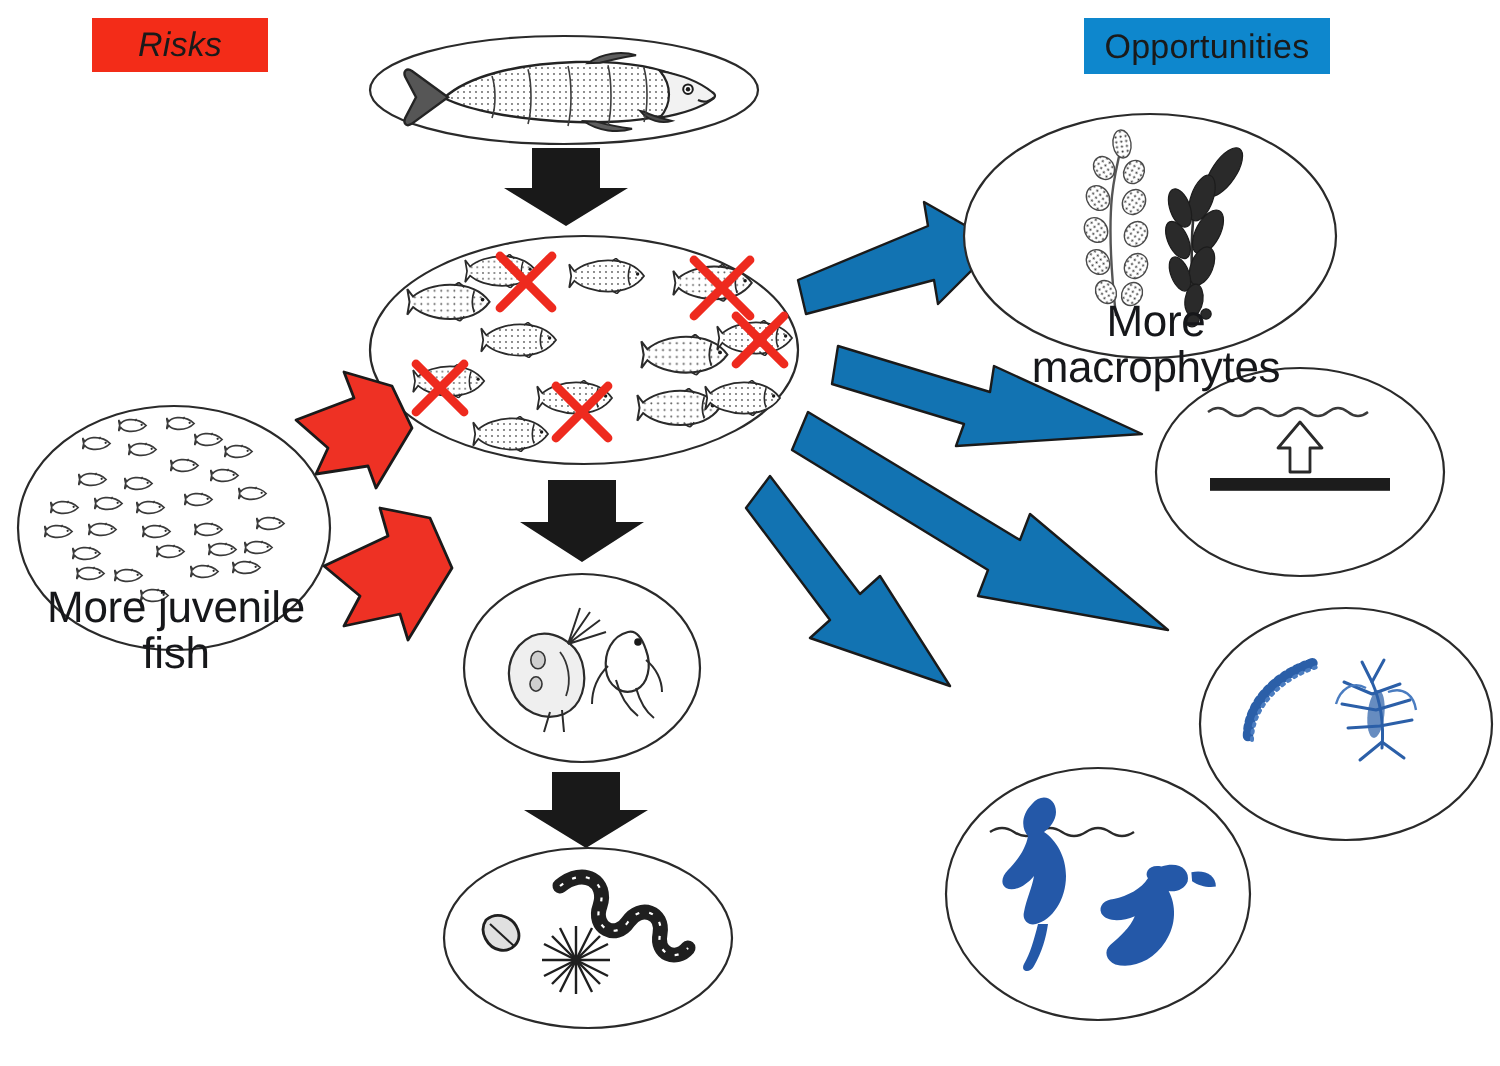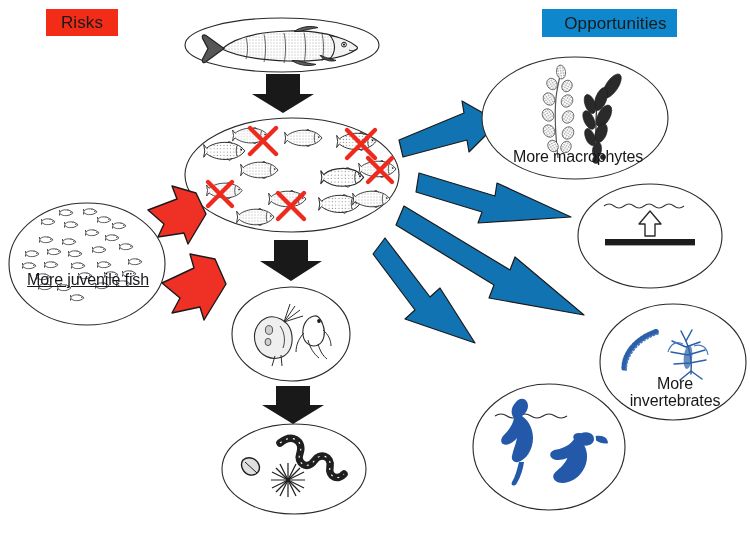--- a/index.html
+++ b/index.html
@@ -32,43 +32,43 @@
     justify-content: center;
     font-size: 17px;
     color: #1a1a1a;
     letter-spacing: 0.1px;
     line-height: 1;
     user-select: none;
   }
   #badge-risks {
     left: 46px;
     top: 9px;
-    width: 72px;
+    width: 88px;
     height: 27px;
     background: #f32c18;
+    font-style: italic;
   }
   #badge-opportunities {
     left: 542px;
     top: 9px;
     width: 123px;
     height: 28px;
     background: #0e87cd;
-    padding-left: 12px;
   }
   .node-label {
     position: absolute;
     text-align: center;
-    font-size: 16px;
+    font-size: 22px;
     color: #16171a;
     line-height: 1.06;
     letter-spacing: -0.15px;
     white-space: pre-line;
     user-select: none;
   }
-  #label-juvenile   { left: 8px;   top: 272px; width: 160px; text-decoration: underline; }
+  #label-juvenile   { left: 8px;   top: 292px; width: 160px; }
   #label-macrophytes{ left: 498px; top: 149px; width: 160px; }
   #label-nutrient   { left: 578px; top: 238px; width: 146px; }
   #label-invert     { left: 608px; top: 376px; width: 134px; }
   #label-waterfowl  { left: 471px; top: 473px; width: 152px; }
 </style>
 </head>
 <body>
 
 <div id="canvas">
 
@@ -374,16 +374,14 @@
 
   <div class="badge" id="badge-risks">
     <span>Risks</span>
   </div>
   <div class="badge" id="badge-opportunities">
     <span>Opportunities</span>
   </div>
 
   <div class="node-label" id="label-juvenile">More juvenile fish</div>
   <div class="node-label" id="label-macrophytes">More macrophytes</div>
-  <div class="node-label" id="label-invert">More
-invertebrates</div>
 
 </div>
 
 </body></html>

